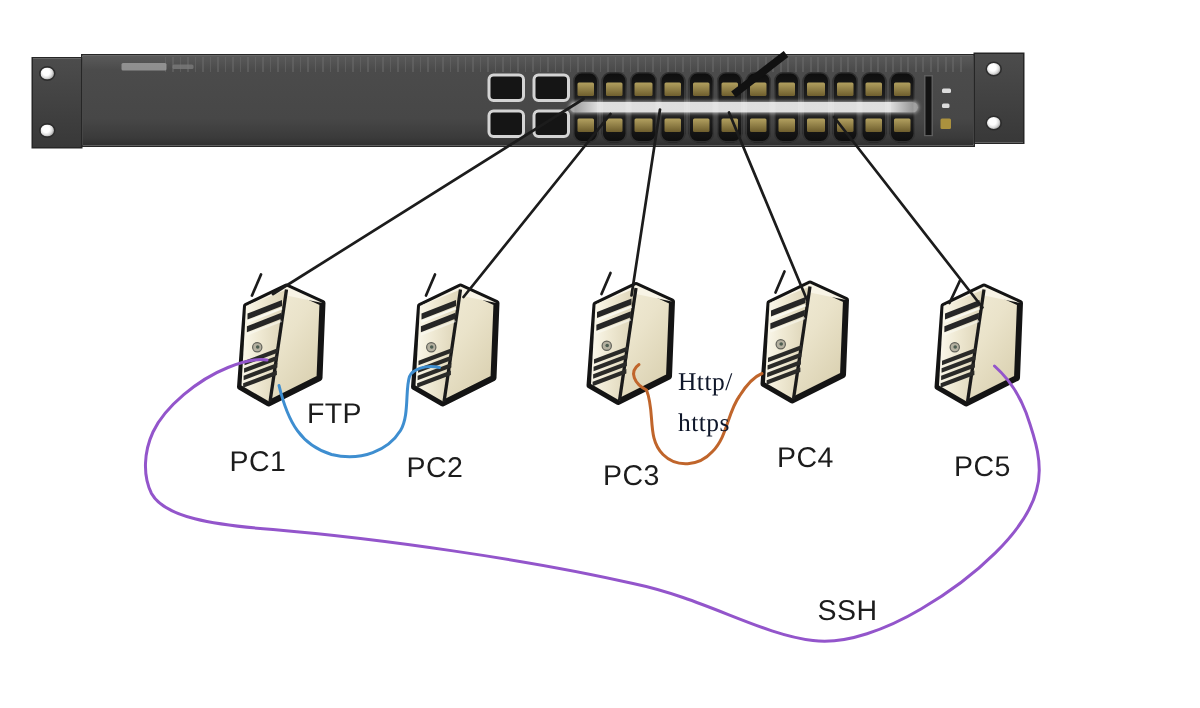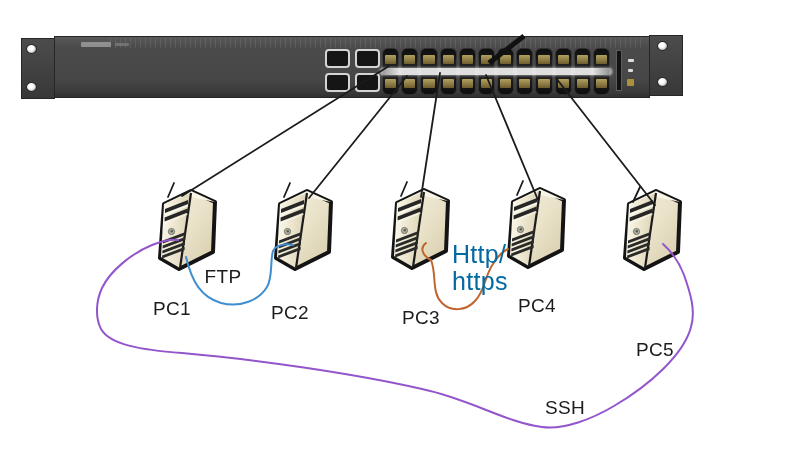--- a/index.html
+++ b/index.html
@@ -48,21 +48,21 @@
   .mgmt .chip{position:absolute;left:12px;top:31px;width:7px;height:7px;background:#ab913e;border-radius:1px;}
   
   .overlay{position:absolute;left:0;top:0;width:800px;height:472px;pointer-events:none;}
   .cable{stroke:#1c1c1c;stroke-width:1.8;fill:none;stroke-linecap:round;}
   .cable-thick{stroke:#111;stroke-width:5;fill:none;stroke-linecap:butt;}
   .stub{stroke:#1c1c1c;stroke-width:1.8;fill:none;stroke-linecap:round;}
   .proto{fill:none;stroke-width:2;stroke-linecap:round;}
   
   .lbl{position:absolute;transform:translate(-50%,-50%);font-size:19px;color:#1c1c1c;
        white-space:nowrap;letter-spacing:.3px;}
-  .lbl-block{position:absolute;font-size:25px;color:#0369a1;line-height:27px;letter-spacing:.3px;}
+  .lbl-block{position:absolute;font-size:17px;color:#0f172a;line-height:27px;letter-spacing:.3px;font-family:Liberation Serif, serif;}
   .lbl-block span{display:block;}
 </style>
 </head>
 <body>
 
 <div class="stage">
 
   <div class="switch">
     <div class="ear left">
       <span class="screw s1"></span>
@@ -157,21 +157,21 @@
 
     <path class="proto" d="M 186 257 C 192 282, 201 297, 221 303 C 241 308, 259 300, 267 287 C 273 277, 270 260, 273 251 C 275 246, 284 243, 293 245" stroke="#3e8ed0"></path>
     <path class="proto" d="M 426 243 C 419 248, 423 256, 431 260 C 437 275, 431 292, 442 303 C 451 312, 466 311, 475 301 C 485 291, 485 275, 493 264 C 498 256, 503 251, 508 249" stroke="#c0652b"></path>
     <path class="proto" d="M 663 244 C 672 252, 679 262, 684 275 C 690 292, 696 310, 691 327 C 684 354, 650 385, 614 406 C 592 419, 564 430, 542 427 C 507 423, 470 399, 422 389 C 352 373, 252 359, 182 353 C 142 350, 110 345, 101 329 C 95 317, 96 301, 102 288 C 110 271, 132 253, 152 245 C 162 241, 172 239, 178 240" stroke="#9355cb"></path>
   </svg>
 
   <div class="lbl" style="left:172px;top:309px">PC1</div>
   <div class="lbl" style="left:290px;top:313px">PC2</div>
   <div class="lbl" style="left:421px;top:318px">PC3</div>
   <div class="lbl" style="left:537px;top:306px">PC4</div>
-  <div class="lbl" style="left:655px;top:350px">PC5</div>
+  <div class="lbl" style="left:655px;top:312px">PC5</div>
 
   <div class="lbl" style="left:223px;top:277px">FTP</div>
   <div class="lbl-block" style="left:452px;top:241px">
     <span>Http/</span>
     <span>https</span>
   </div>
   <div class="lbl" style="left:565px;top:408px">SSH</div>
 
 </div>
 

